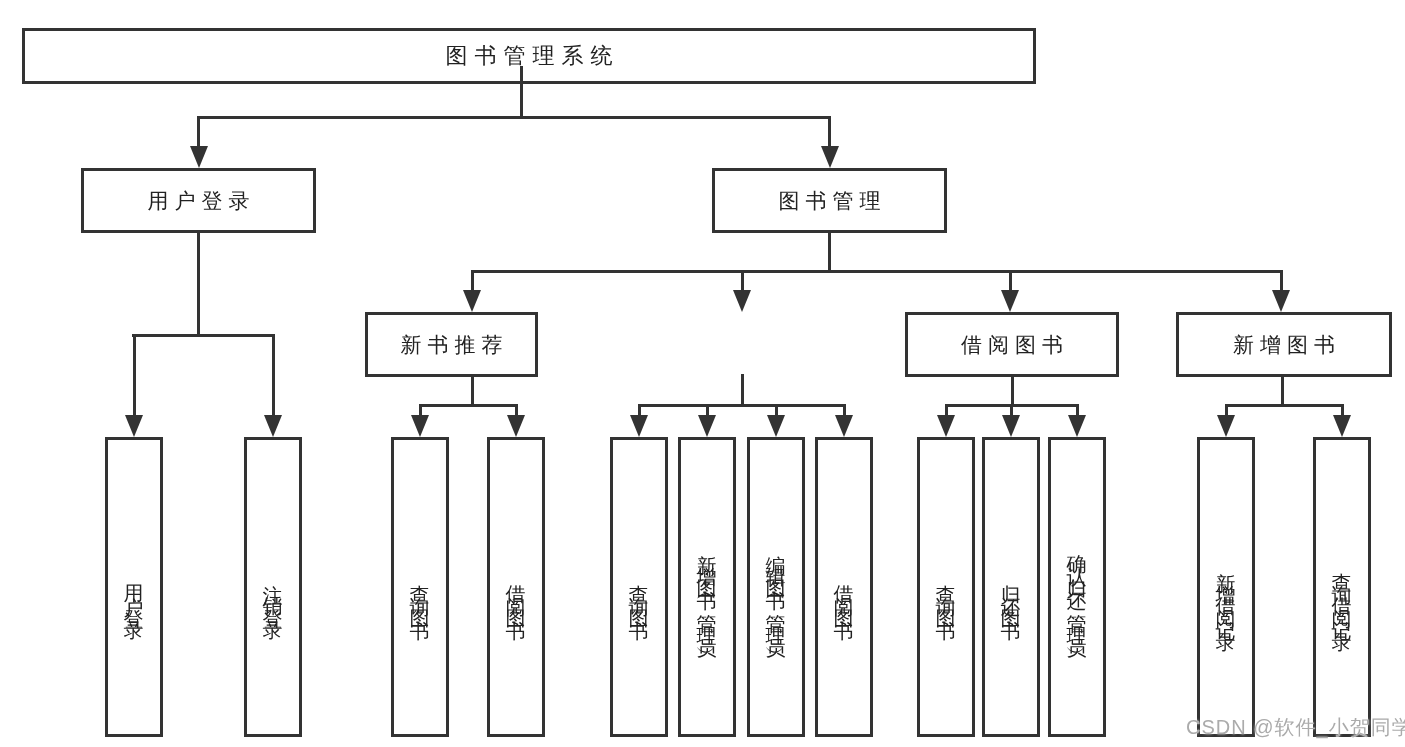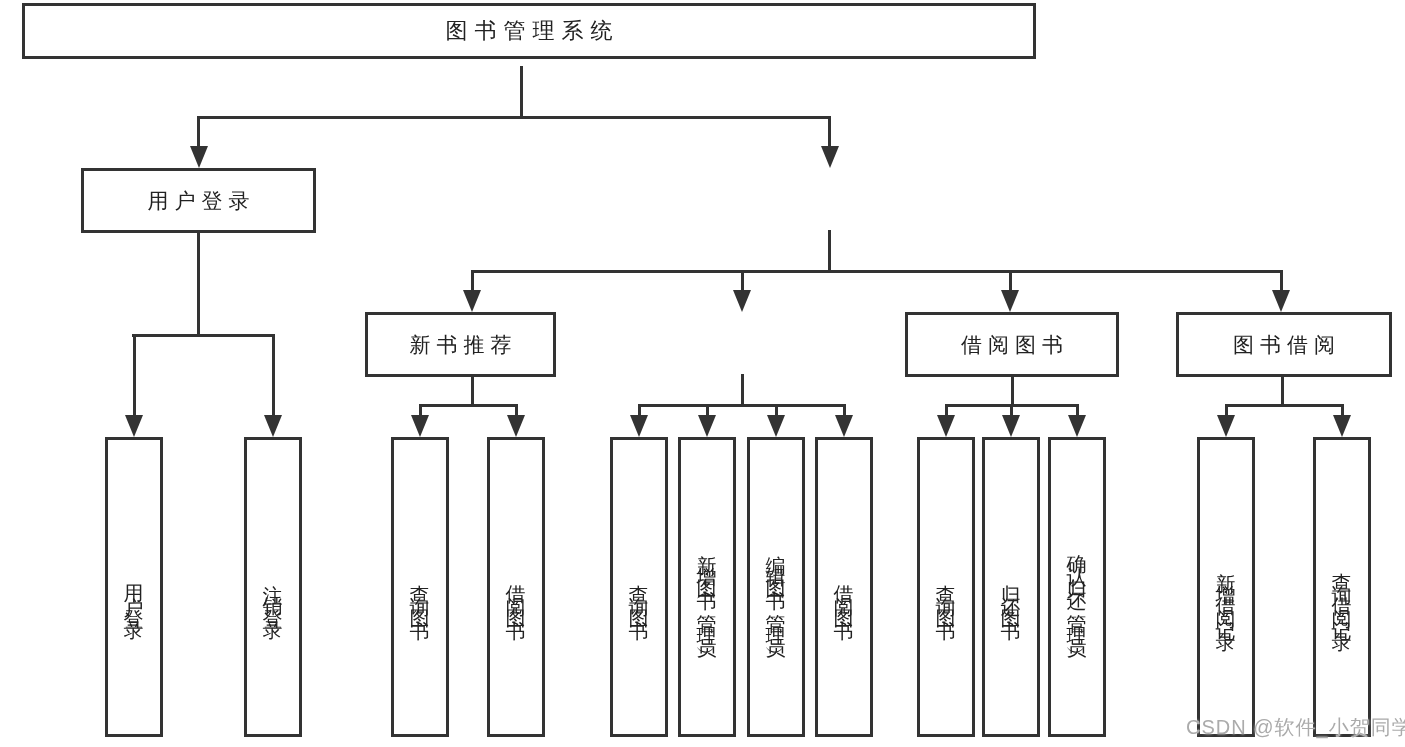--- a/index.html
+++ b/index.html
@@ -32,61 +32,64 @@
     font-size:20px;letter-spacing:1px;color:#ababab;
     text-shadow:0 0 3px rgba(255,255,255,.9), 0 0 1px rgba(255,255,255,.9);
     white-space:nowrap;
   }
 </style>
 </head>
 <body>
 
 <div class="stage">
 
-  <div class="box h1" style="left:22px;top:3px;width:1014px;height:56px">
+  <div class="box h1" style="left:22px;top:28px;width:1014px;height:56px">
     <span class="lbl">图书管理系统</span>
   </div>
 
   <div class="vline" style="left:519.5px;top:66px;height:52px"></div>
   <div class="hline" style="left:197px;top:116px;width:634px"></div>
   <div class="vline" style="left:197px;top:116px;height:32px"></div>
   <div class="vline" style="left:828px;top:116px;height:32px"></div>
   <div class="arrow" style="left:189.5px;top:146px"></div>
   <div class="arrow" style="left:820.5px;top:146px"></div>
 
   <div class="box h2" style="left:81px;top:168px;width:235px;height:65px">
     <span class="lbl">用户登录</span>
+  </div>
+  <div class="box h2" style="left:712px;top:168px;width:235px;height:65px">
+    <span class="lbl">图书管理</span>
   </div>
 
   <div class="vline" style="left:197px;top:230px;height:106px"></div>
   <div class="hline" style="left:132px;top:334px;width:143px"></div>
   <div class="vline" style="left:132.5px;top:334px;height:83px"></div>
   <div class="vline" style="left:271.5px;top:334px;height:83px"></div>
   <div class="arrow" style="left:125px;top:415px"></div>
   <div class="arrow" style="left:264px;top:415px"></div>
 
   <div class="vline" style="left:828px;top:230px;height:42px"></div>
   <div class="hline" style="left:470.5px;top:270px;width:812px"></div>
   <div class="vline" style="left:470.5px;top:270px;height:22px"></div>
   <div class="vline" style="left:740.5px;top:270px;height:22px"></div>
   <div class="vline" style="left:1008.5px;top:270px;height:22px"></div>
   <div class="vline" style="left:1279.5px;top:270px;height:22px"></div>
   <div class="arrow" style="left:463px;top:290px"></div>
   <div class="arrow" style="left:733px;top:290px"></div>
   <div class="arrow" style="left:1001px;top:290px"></div>
   <div class="arrow" style="left:1272px;top:290px"></div>
 
-  <div class="box h2" style="left:365px;top:312px;width:191px;height:65px">
+  <div class="box h2" style="left:365px;top:312px;width:173px;height:65px">
     <span class="lbl">新书推荐</span>
   </div>
   <div class="box h2" style="left:905px;top:312px;width:214px;height:65px">
     <span class="lbl">借阅图书</span>
   </div>
   <div class="box h2" style="left:1176px;top:312px;width:216px;height:65px">
-    <span class="lbl">图书借阅</span>
+    <span class="lbl">新增图书</span>
   </div>
 
   <div class="vline" style="left:470.5px;top:374px;height:33px"></div>
   <div class="vline" style="left:740.5px;top:374px;height:33px"></div>
   <div class="vline" style="left:1010.5px;top:374px;height:33px"></div>
   <div class="vline" style="left:1280.5px;top:374px;height:33px"></div>
 
   <div class="hline" style="left:418.5px;top:404px;width:99px"></div>
   <div class="hline" style="left:637.5px;top:404px;width:208px"></div>
   <div class="hline" style="left:944.5px;top:404px;width:134px"></div>

